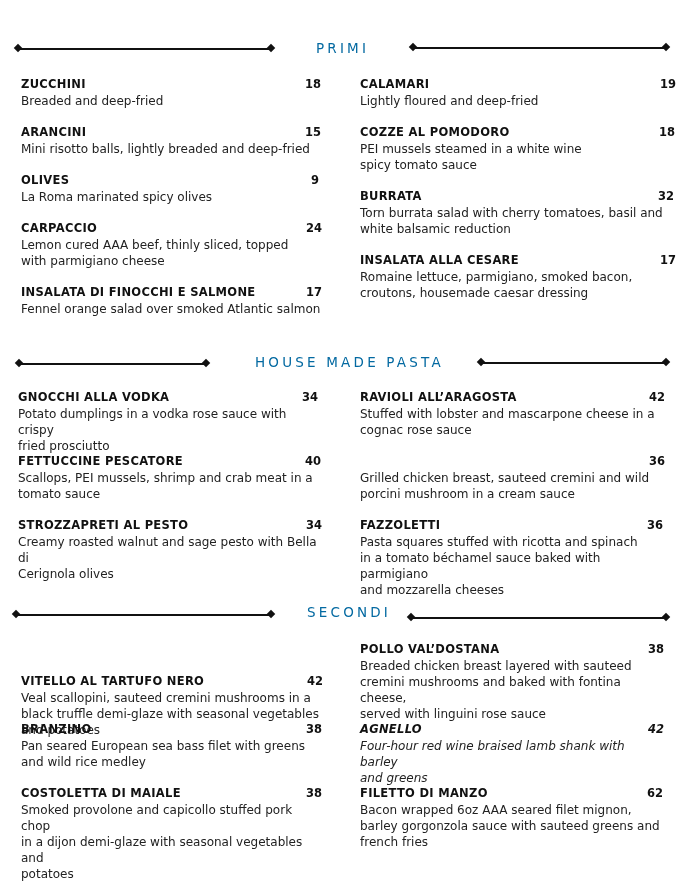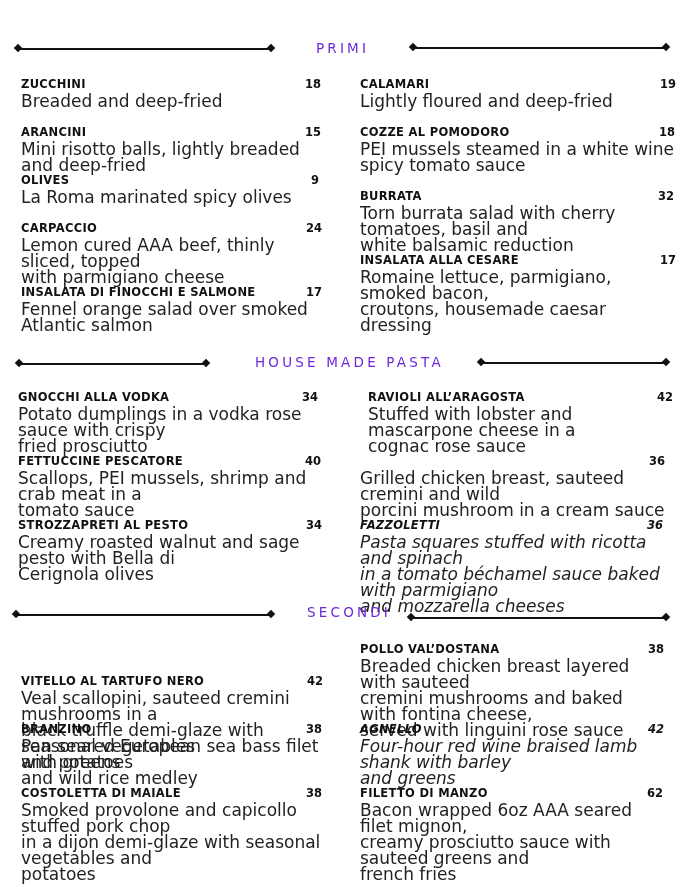--- a/index.html
+++ b/index.html
@@ -6,27 +6,27 @@
   body { width: 685px; height: 887px; position: relative; overflow: hidden;
          font-family: "DejaVu Sans", "Liberation Sans", sans-serif; color: #111; }
   .divider { position: absolute; height: 2px; background: #111; }
   .divider::before, .divider::after {
     content: ""; position: absolute; top: -3px; width: 6px; height: 6px;
     background: #111; transform: rotate(45deg);
   }
   .divider::before { left: -3px; }
   .divider::after { right: -3px; }
   .section-title { position: absolute; font-size: 13.5px; letter-spacing: 3.2px;
-                   font-weight: normal; color: #6d28d9; white-space: nowrap; text-align: right; }
+                   font-weight: normal; color: #0369a1; white-space: nowrap; text-align: right; }
   .item { position: absolute; }
   .item-head { position: relative; height: 16px; }
   .item-name { font-size: 11.5px; font-weight: bold; letter-spacing: 0.3px;
                white-space: nowrap; position: absolute; left: 0; top: 0; }
   .item-price { font-size: 11.5px; font-weight: bold; position: absolute; right: 0; top: 0; }
-  .item-desc { font-size: 17px; line-height: 16px; color: #222; white-space: pre-line; }
+  .item-desc { font-size: 12px; line-height: 16px; color: #222; white-space: pre-line; }
 </style>
 </head>
 <body>
 
 <div class="divider" style="left:18px; top:48px; width:253px;"></div>
 <div class="section-title" style="left:316px; top:40px;">PRIMI</div>
 <div class="divider" style="left:413px; top:47px; width:253px;"></div>
 
 <div class="item" style="left:21px; top:77px; width:300px;">
   <div class="item-head">
@@ -119,36 +119,36 @@
 </div>
 <div class="item" style="left:18px; top:518px; width:304px;">
   <div class="item-head">
       <span class="item-name">STROZZAPRETI AL PESTO</span>
       <span class="item-price">34</span>
     </div>
   <div class="item-desc">Creamy roasted walnut and sage pesto with Bella di
 Cerignola olives</div>
 </div>
 
-<div class="item" style="left:360px; top:390px; width:305px;margin-left:8px;">
+<div class="item" style="left:360px; top:390px; width:305px;">
   <div class="item-head">
       <span class="item-name">RAVIOLI ALL’ARAGOSTA</span>
       <span class="item-price">42</span>
     </div>
   <div class="item-desc">Stuffed with lobster and mascarpone cheese in a
 cognac rose sauce</div>
 </div>
 <div class="item" style="left:360px; top:454px; width:305px;">
   <div class="item-head">
       <span class="item-price">36</span>
     </div>
   <div class="item-desc">Grilled chicken breast, sauteed cremini and wild
 porcini mushroom in a cream sauce</div>
 </div>
-<div class="item" style="left:360px; top:518px; width:303px;font-style:italic;">
+<div class="item" style="left:360px; top:518px; width:303px;">
   <div class="item-head">
       <span class="item-name">FAZZOLETTI</span>
       <span class="item-price">36</span>
     </div>
   <div class="item-desc">Pasta squares stuffed with ricotta and spinach
 in a tomato béchamel sauce baked with parmigiano
 and mozzarella cheeses</div>
 </div>
 
 <div class="divider" style="left:16px; top:614px; width:255px;"></div>
@@ -198,15 +198,15 @@
     </div>
   <div class="item-desc">Four-hour red wine braised lamb shank with barley
 and greens</div>
 </div>
 <div class="item" style="left:360px; top:786px; width:303px;">
   <div class="item-head">
       <span class="item-name">FILETTO DI MANZO</span>
       <span class="item-price">62</span>
     </div>
   <div class="item-desc">Bacon wrapped 6oz AAA seared filet mignon,
-creamy prosciutto sauce with sauteed greens and
+barley gorgonzola sauce with sauteed greens and
 french fries</div>
 </div>
 
 </body></html>

